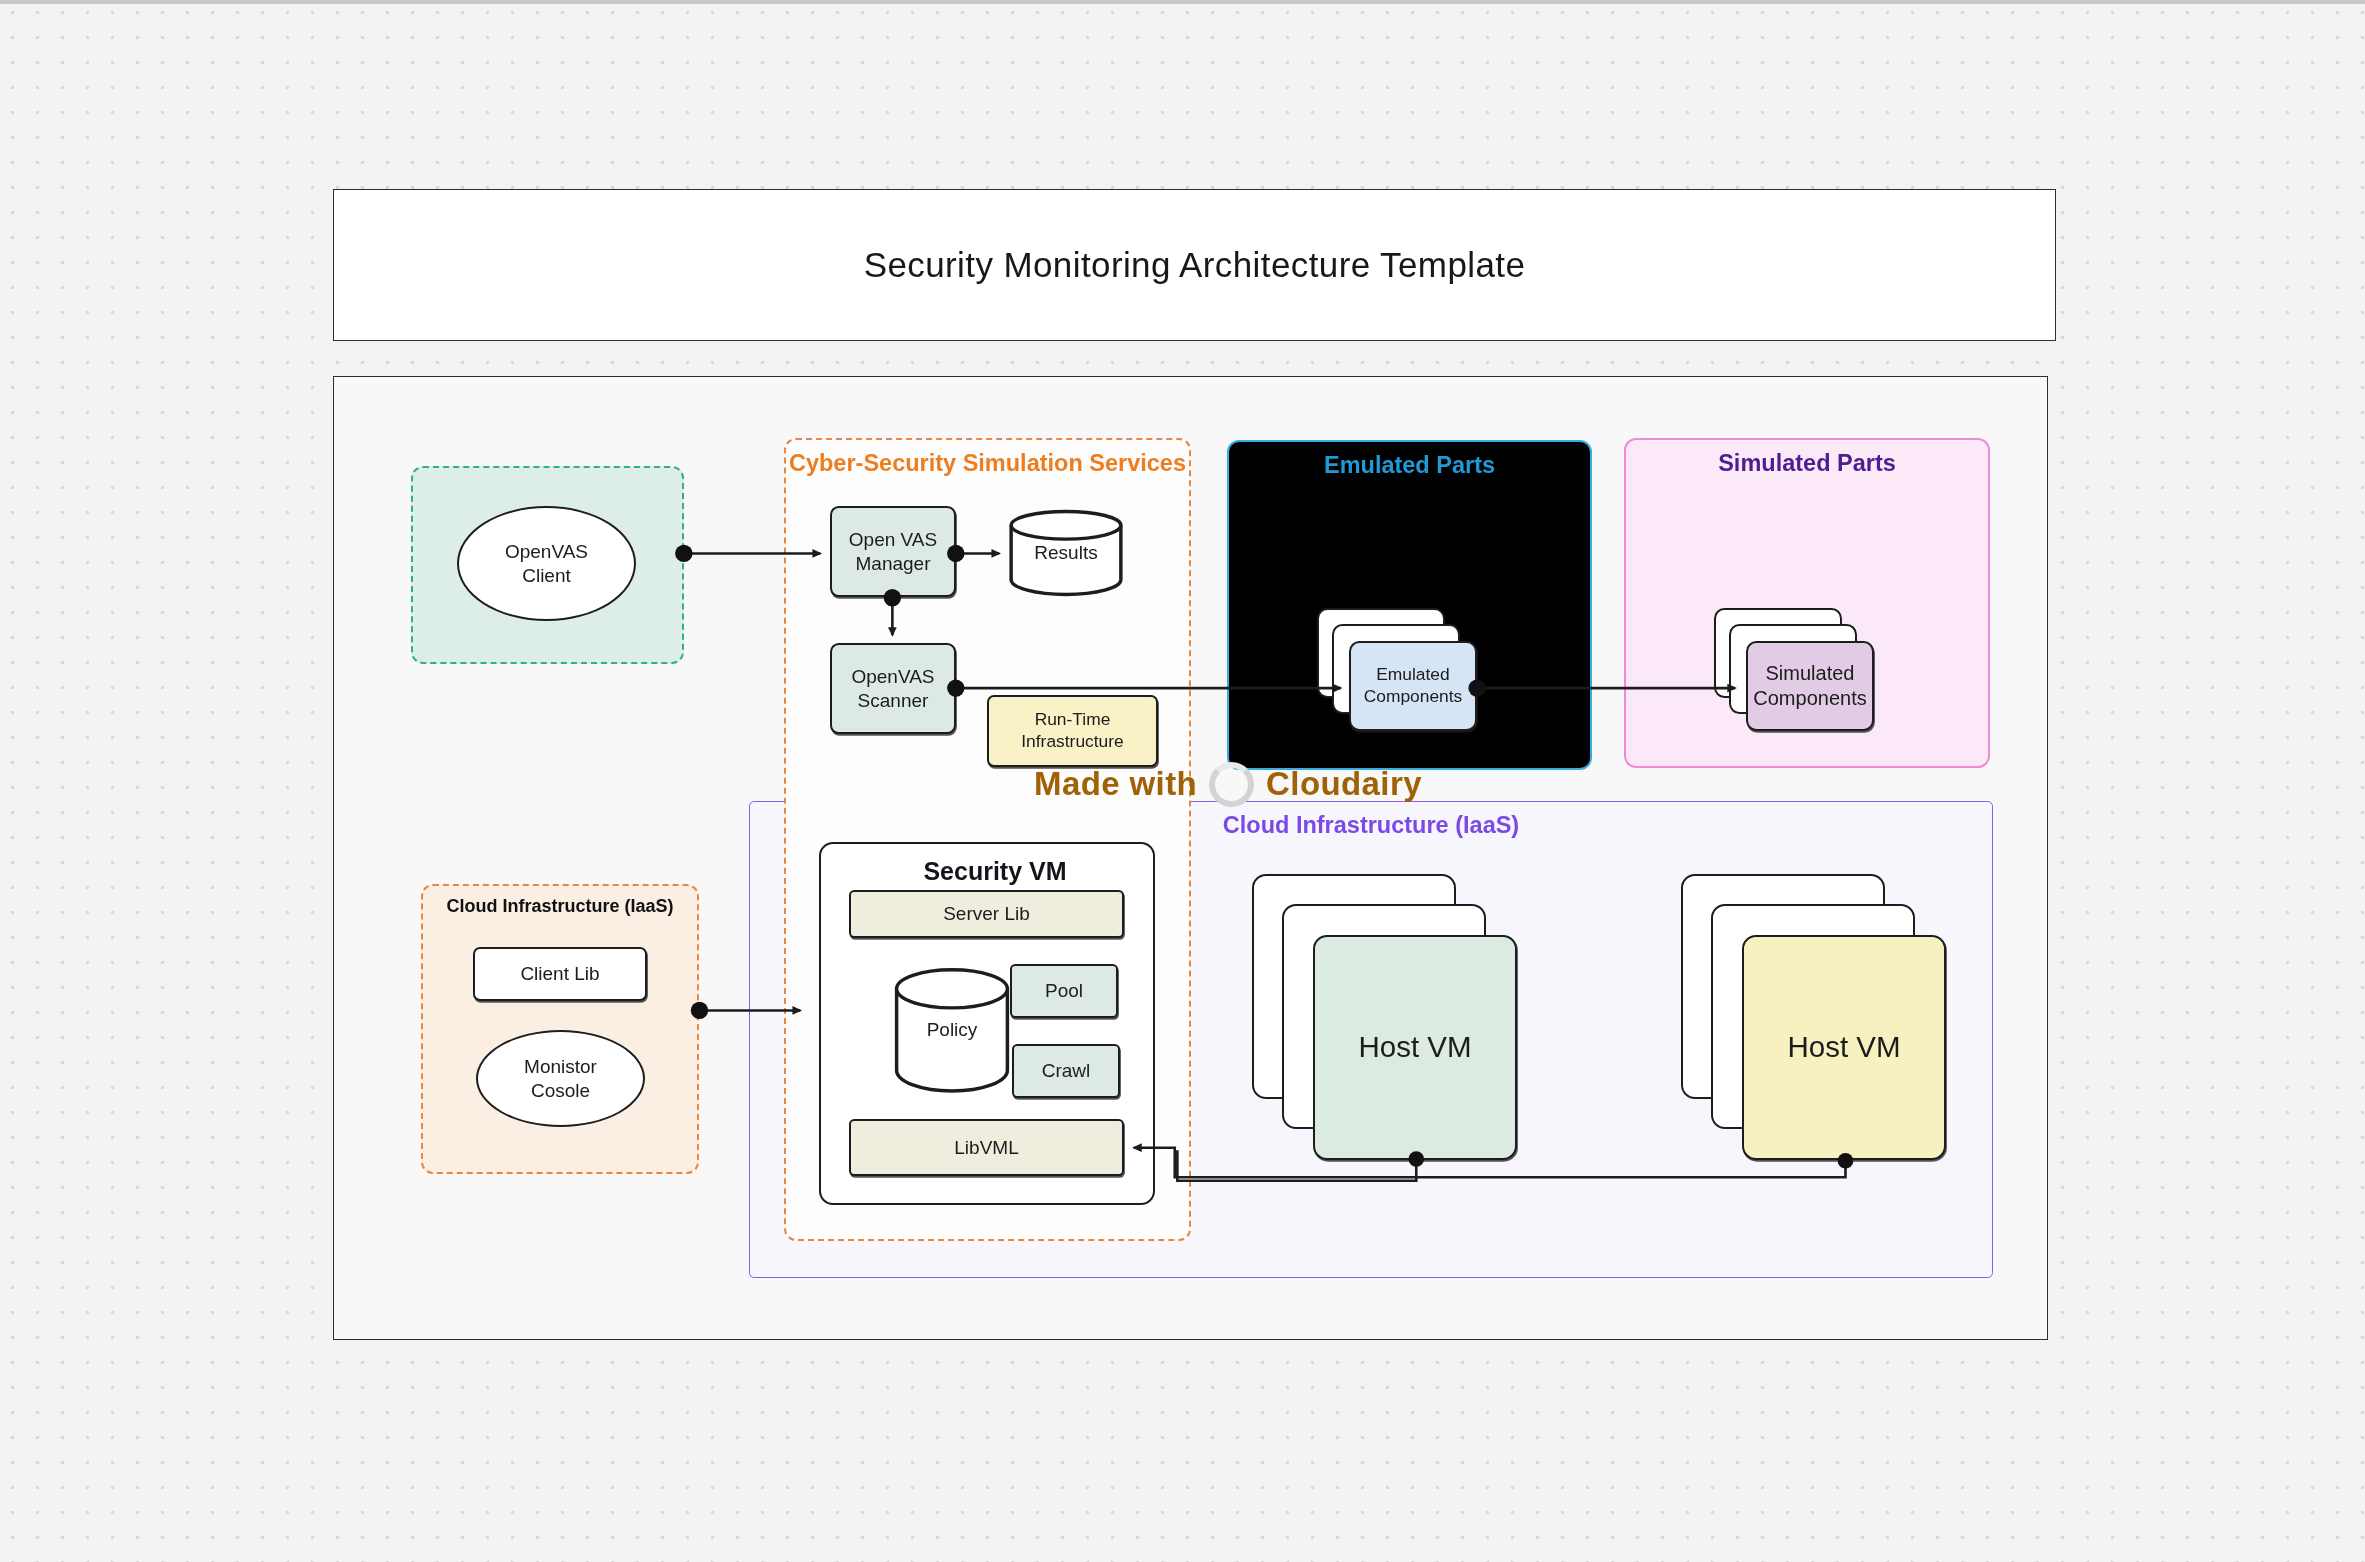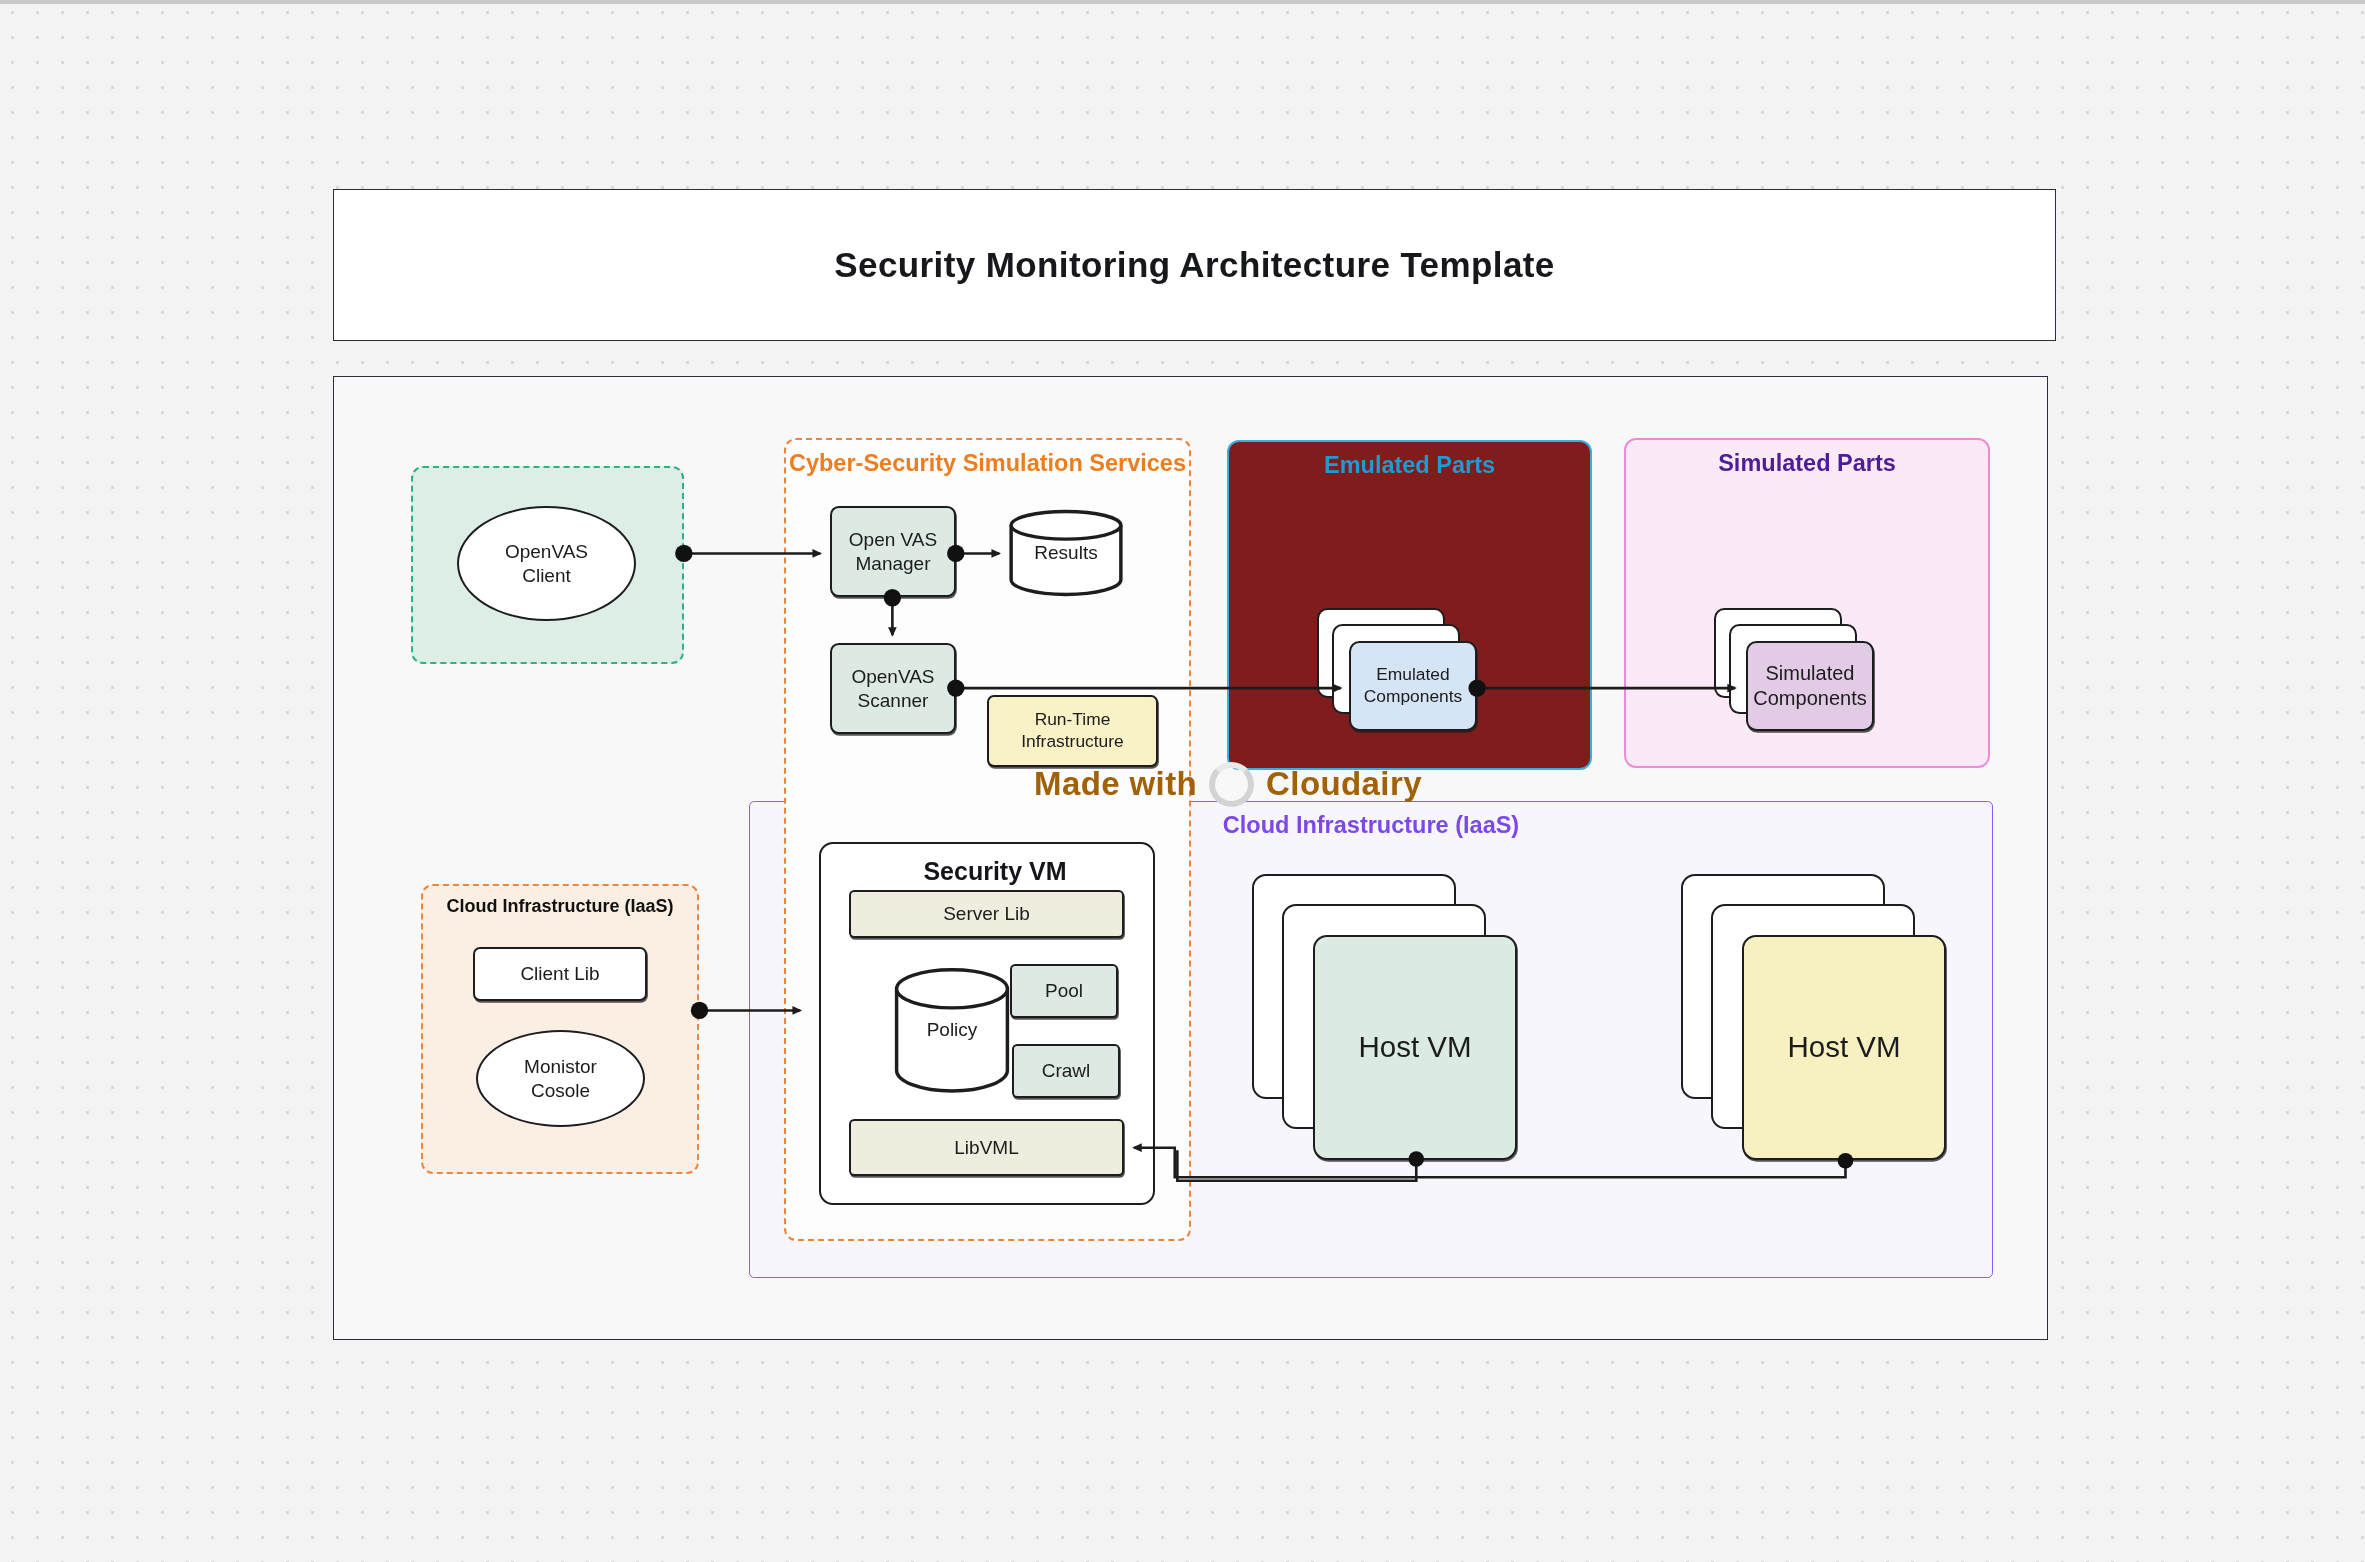--- a/index.html
+++ b/index.html
@@ -8,32 +8,32 @@
     font-family:"Liberation Sans", sans-serif;
     background-color:#f3f3f3;
     background-image:radial-gradient(#d9d9d9 1.5px, transparent 1.6px);
     background-size:25px 25px;
     color:#1c1c1c;
   }
   .abs{position:absolute;box-sizing:border-box;}
   .topedge{left:0;top:0;width:2366px;height:4.3px;background:#c9c9c9;}
 
   .titlebox{left:333px;top:189px;width:1723px;height:152px;background:#ffffff;border:1.7px solid #2a2e38;display:flex;align-items:center;justify-content:center;}
-  .maintitle{font-size:35px;font-weight:700;color:#17181c;letter-spacing:0.4px;}
+  .maintitle{font-size:35px;font-weight:400;color:#17181c;letter-spacing:0.4px;}
 
   .bigbox{left:333px;top:376px;width:1715px;height:964px;background:#f8f8f8;border:1.7px solid #2a2e38;}
 
   .groupbox{border-radius:12px;}
   .box-title{position:absolute;left:0;top:10.4px;width:100%;text-align:center;font-weight:700;font-size:23.5px;}
 
   .purplebox{left:749px;top:801px;width:1244px;height:477px;background:#f8f6fd;border:1.7px solid #8a5cf0;border-radius:5.2px;}
   .cyberbox{left:784px;top:438px;width:407px;height:803px;background:#fdfdfd;border:2.6px dashed #e9863f;border-radius:12px;}
   .greenbox{left:411px;top:466px;width:273px;height:198px;background:#ddeee6;border:2.6px dashed #2fb183;}
   .blbox{left:421px;top:884px;width:278px;height:290px;background:#fbeee2;border:2.6px dashed #e9863f;}
-  .emubox{left:1227px;top:440px;width:365px;height:330px;background:#7f1d1d;border:2.6px solid #38ade0;}
+  .emubox{left:1227px;top:440px;width:365px;height:330px;background:#000000;border:2.6px solid #38ade0;}
   .simbox{left:1624px;top:438px;width:366px;height:330px;background:#fce9f7;border:2.6px solid #ef8ad8;}
 
   .node{
     background:#ffffff;border:2.6px solid #1d1d1f;border-radius:8.7px;
     display:flex;align-items:center;justify-content:center;text-align:center;
     font-size:19px;line-height:1.25;white-space:pre-line;
     box-shadow:0.9px 1.7px 0 0 rgba(28,28,28,.75);
   }
   .ellipse{border-radius:50%;box-shadow:none;}
   .mint{background:#dceae3;}

